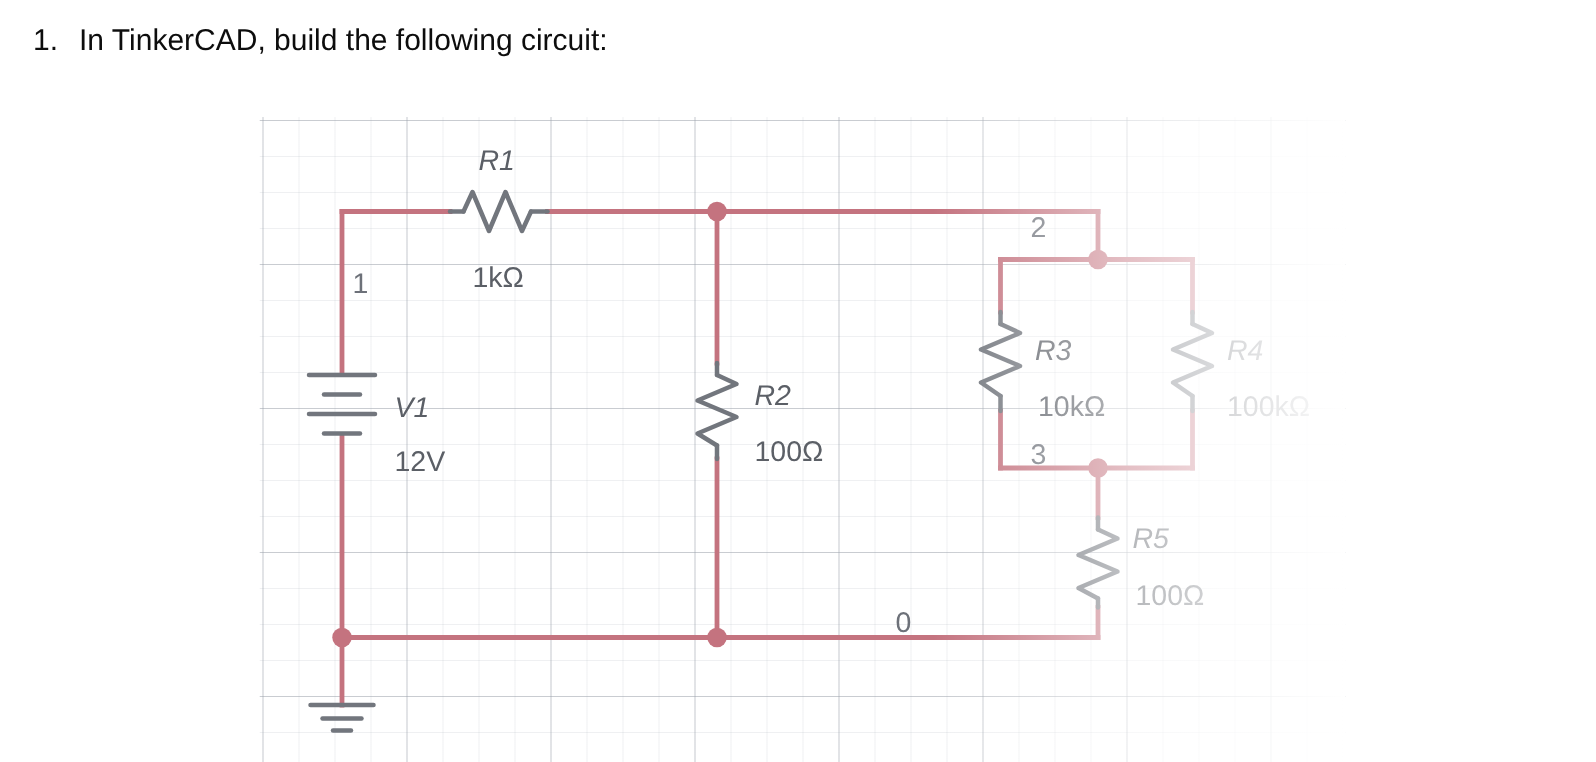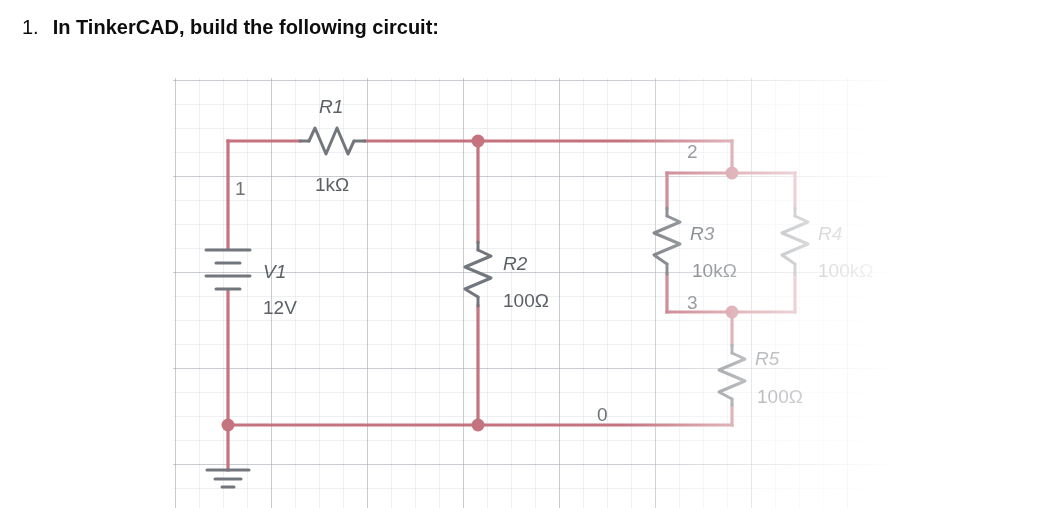--- a/index.html
+++ b/index.html
@@ -24,21 +24,21 @@
     top: 14px;
     display: flex;
     align-items: baseline;
     gap: 14px;
     font-size: 20px;
     line-height: 26px;
     color: #0d0d0d;
     white-space: nowrap;
   }
   #question-number { font-weight: 400; }
-  #question-text { font-weight: 700; }
+  #question-text { font-weight: 400; }
 
   
   #circuit-canvas {
     position: absolute;
     left: 173px;
     top: 78px;
     width: 724px;
     height: 430px;
     overflow: hidden;
   }

